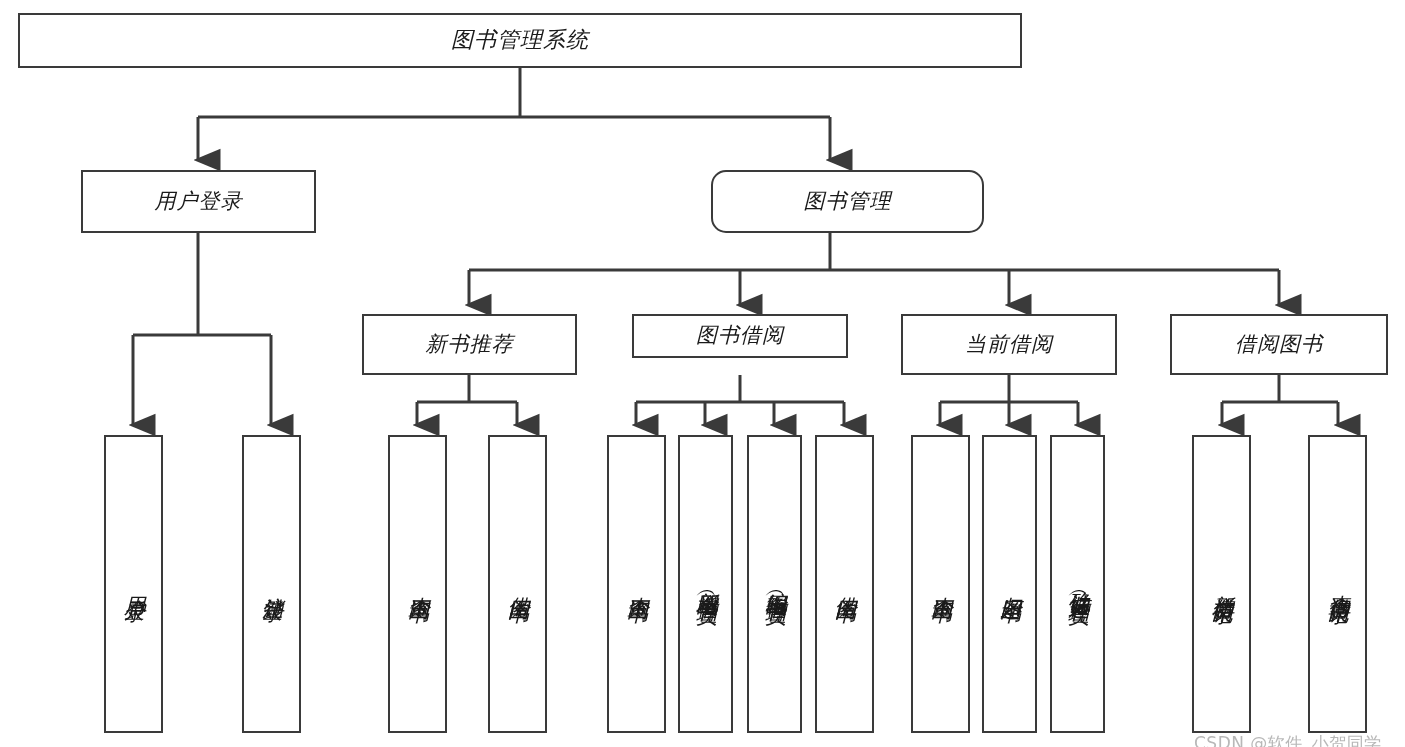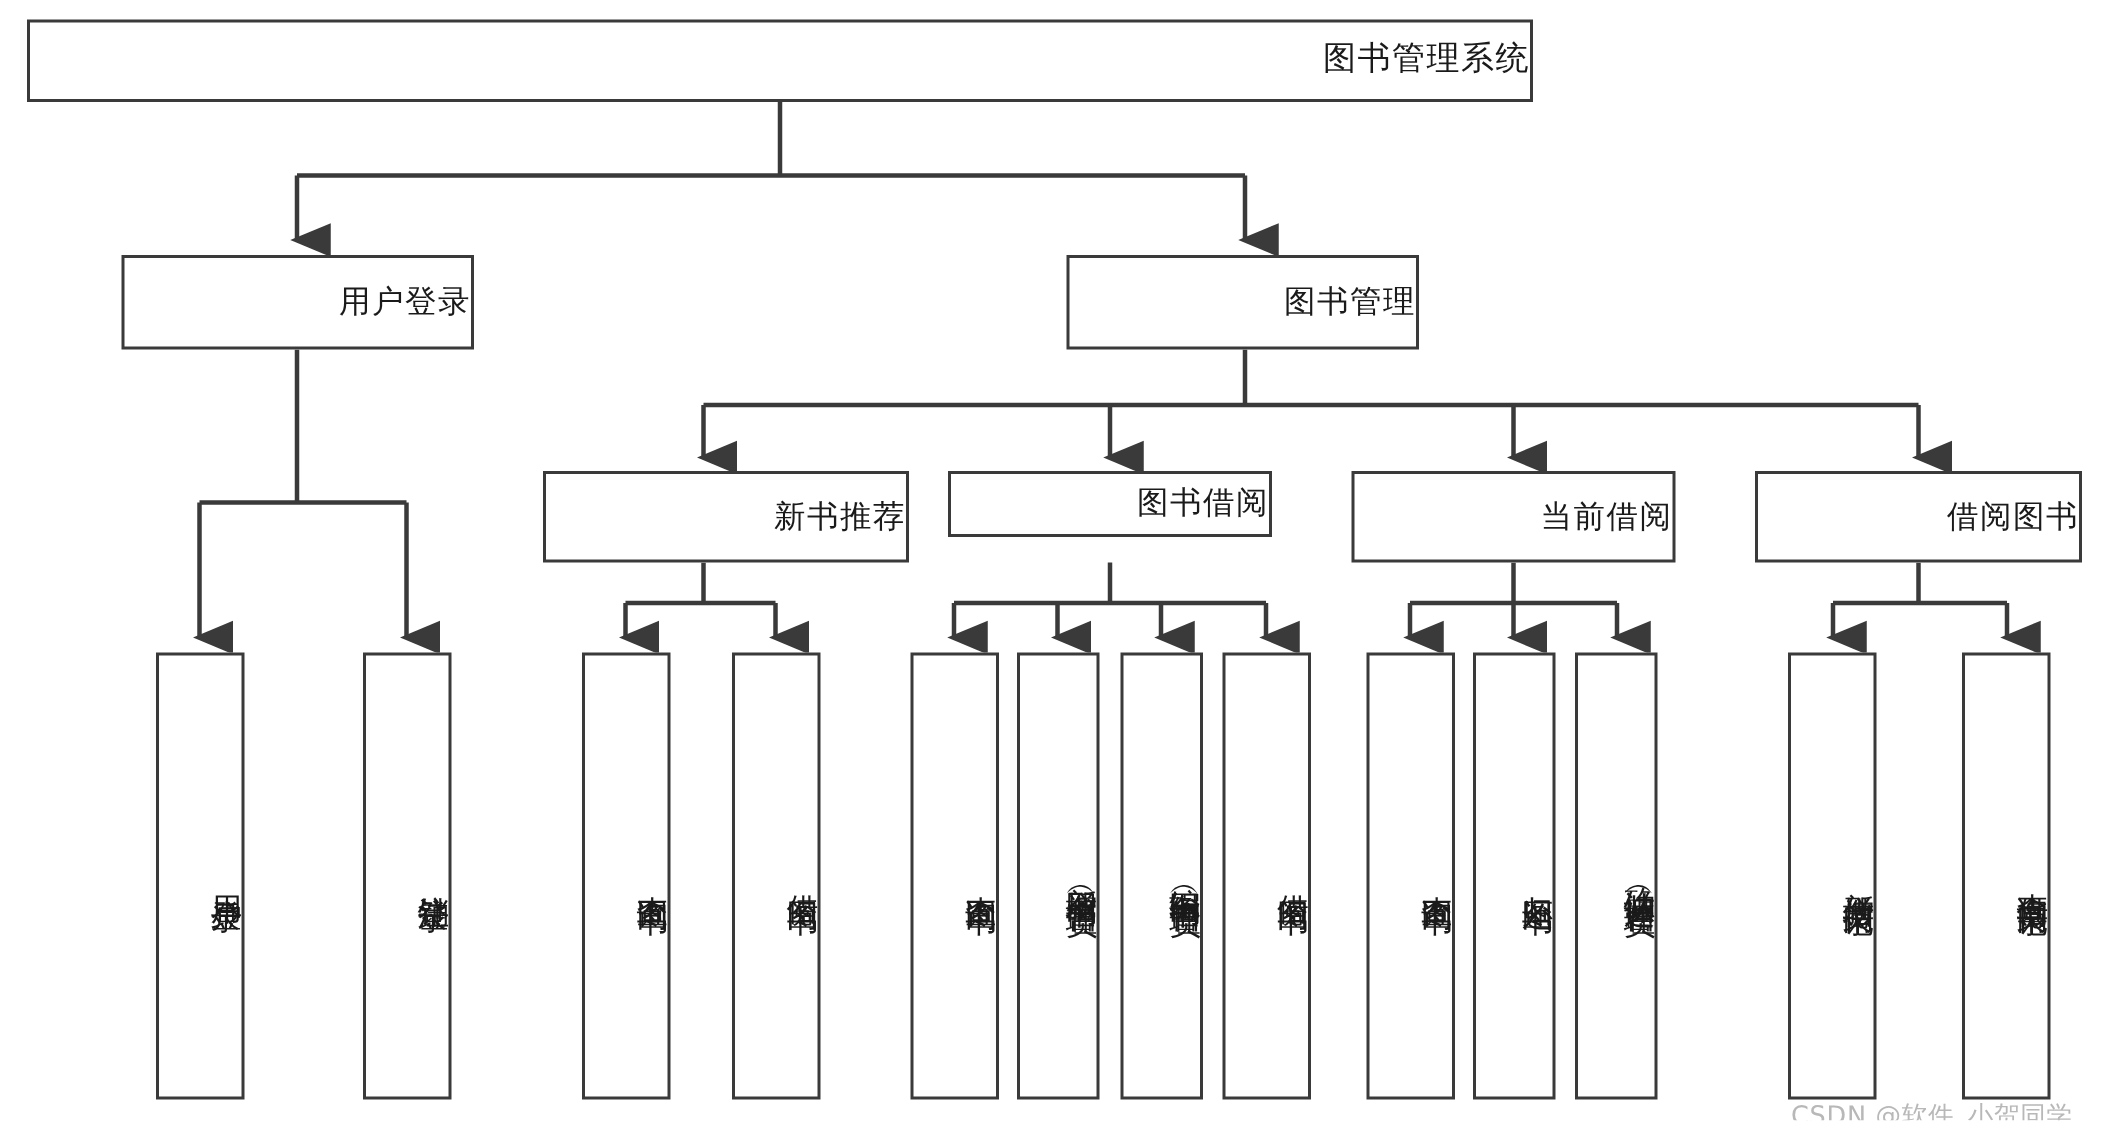--- a/index.html
+++ b/index.html
@@ -26,23 +26,24 @@
     height: 747px;
     pointer-events: none;
   }
   .node {
     position: absolute;
     box-sizing: border-box;
     border: 2px solid #3a3a3a;
     background: #ffffff;
     display: flex;
     align-items: center;
-    justify-content: flex-end;
+    justify-content: center;
     color: #1a1a1a;
     line-height: 1.12;
+    font-style: italic;
   }
   .node.horiz {
     font-size: 21px;
     letter-spacing: 1px;
   }
   .node.vert {
     font-size: 21px;
     letter-spacing: 0px;
   }
   .node.vert .vtext {
@@ -120,25 +121,25 @@
     </g>
   </svg>
 
   <div class="node horiz root" style="left:18px; top:13px; width:1004px; height:55px;">
     <span>图书管理系统</span>
   </div>
 
   <div class="node horiz" style="left:81px; top:170px; width:235px; height:63px;">
     <span>用户登录</span>
   </div>
-  <div class="node horiz" style="left:711px; top:170px; width:235px; height:63px;">
+  <div class="node horiz" style="left:711px; top:170px; width:273px; height:63px;border-radius:15px;">
     <span>图书管理</span>
   </div>
 
-  <div class="node horiz" style="left:362px; top:314px; width:244px; height:61px;">
+  <div class="node horiz" style="left:362px; top:314px; width:215px; height:61px;">
     <span>新书推荐</span>
   </div>
   <div class="node horiz" style="left:632px; top:314px; width:216px; height:44px;">
     <span>图书借阅</span>
   </div>
   <div class="node horiz" style="left:901px; top:314px; width:216px; height:61px;">
     <span>当前借阅</span>
   </div>
   <div class="node horiz" style="left:1170px; top:314px; width:218px; height:61px;">
     <span>借阅图书</span>

